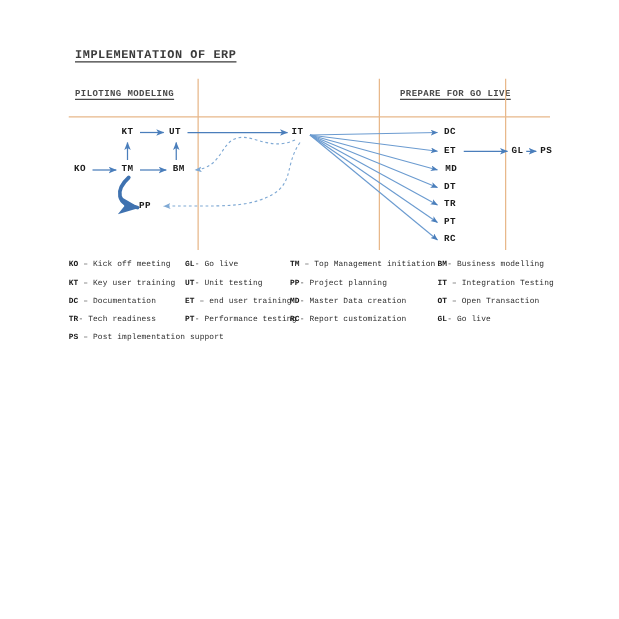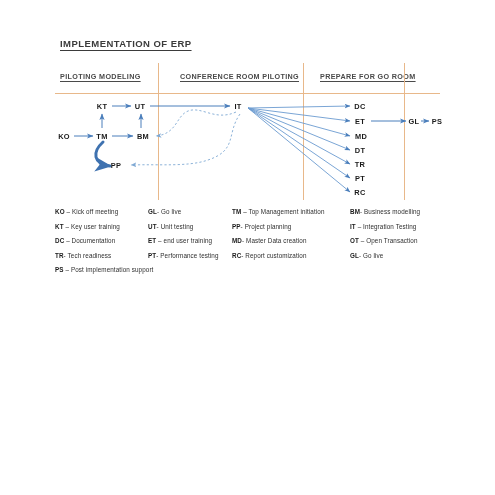--- a/index.html
+++ b/index.html
@@ -1,21 +1,21 @@
 <!DOCTYPE html>
 <html><head>
 <meta charset="utf-8">
 <style>
   html,body{margin:0;padding:0;}
   body{
     width:495px;height:495px;background:#ffffff;
     font-family:"Liberation Sans", sans-serif;
     color:#231f20;overflow:hidden;position:relative;
   }
-  #page{position:absolute;inset:0;}
+  #page{position:absolute;inset:0;font-family:Liberation Mono, monospace;}
 
   .doc-title{
     position:absolute;left:60px;top:38px;
     font-size:9.5px;font-weight:600;letter-spacing:.45px;
     color:#3b3b3b;text-decoration:underline;
     text-underline-offset:2.5px;text-decoration-thickness:1px;
     white-space:nowrap;
   }
 
   
@@ -58,22 +58,21 @@
   .lc0{left:55px;} .lc1{left:148px;} .lc2{left:232px;} .lc3{left:350px;}
 </style>
 </head>
 <body>
 
 <div id="page">
 
   <div class="doc-title">IMPLEMENTATION OF ERP</div>
 
   <div class="col-head c0">PILOTING MODELING</div>
-  <div class="col-head c1">CONFERENCE ROOM PILOTING</div>
-  <div class="col-head c2">PREPARE FOR GO ROOM</div>
+  <div class="col-head c2">PREPARE FOR GO LIVE</div>
 
   <div class="hrule"></div>
   <div class="vrule v0"></div>
   <div class="vrule v1"></div>
   <div class="vrule v2"></div>
 
   <svg id="wires" viewBox="0 0 495 260">
     <defs>
       <marker id="ah" markerWidth="7" markerHeight="7" refX="6" refY="2.6" orient="auto" markerUnits="strokeWidth">
         <path d="M0,0 L6.4,2.6 L0,5.2 L1.6,2.6 z" fill="#4a7ebb"></path>

